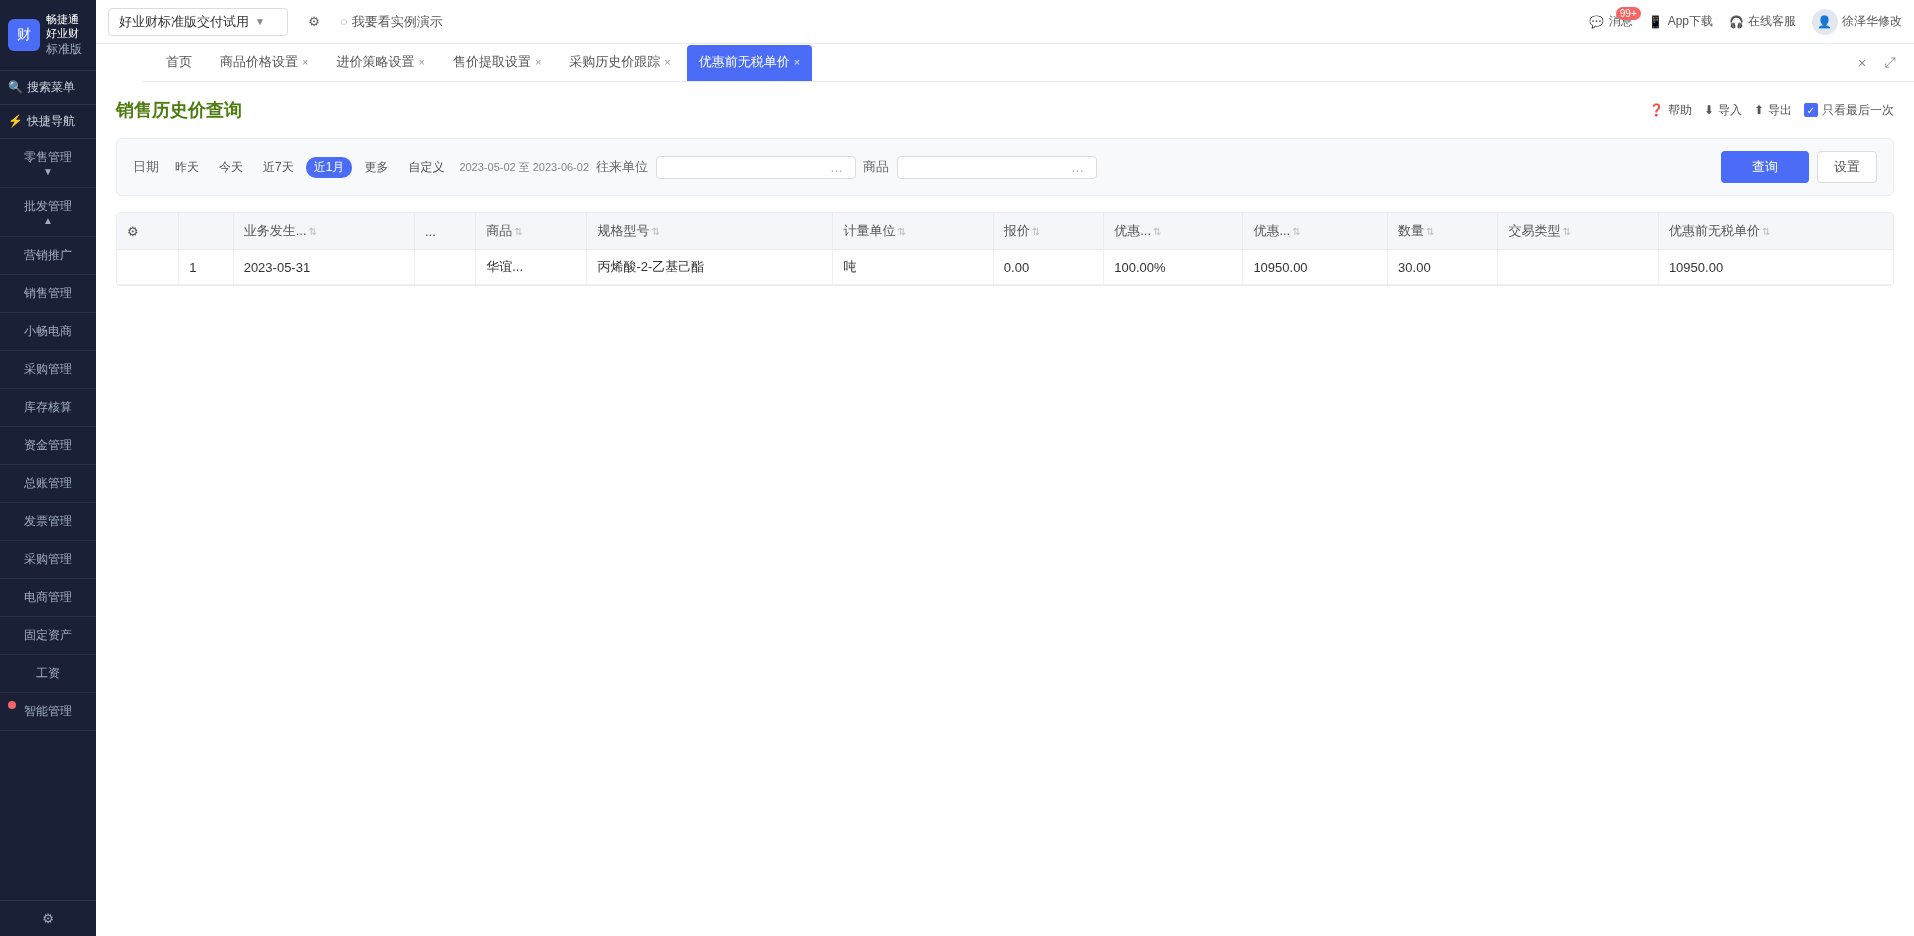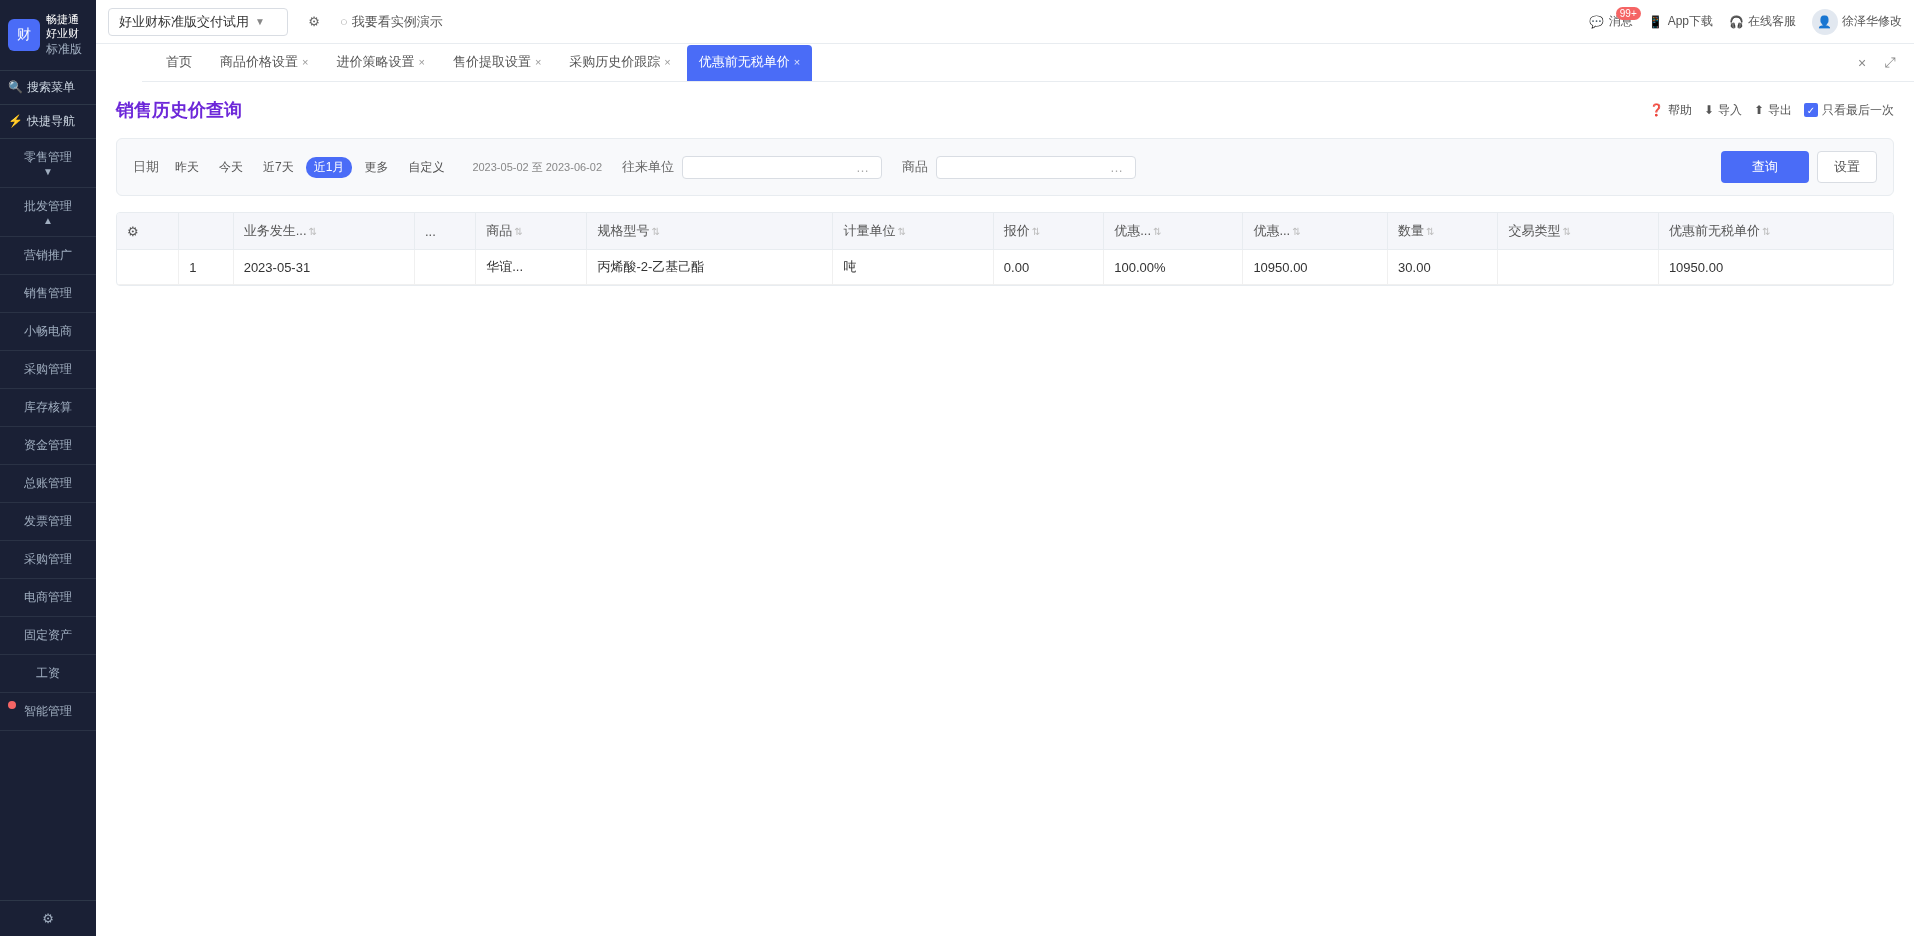--- a/index.html
+++ b/index.html
@@ -176,21 +176,21 @@
     .content {
       flex: 1;
       padding: 16px 20px;
       overflow: auto;
       position: relative;
     }
     .page-header {
       display: flex; align-items: center; justify-content: space-between;
       margin-bottom: 16px;
     }
-    .page-title { font-size: 18px; font-weight: bold; color: #6d28d9; }
+    .page-title { font-size: 18px; font-weight: bold; color: #4d7c0f; }
     .page-actions { display: flex; align-items: center; gap: 12px; }
     .page-action-btn {
       display: flex; align-items: center; gap: 4px;
       font-size: 12px; color: #555; cursor: pointer;
     }
     .page-action-checkbox {
       display: flex; align-items: center; gap: 4px;
       font-size: 12px; color: #555;
     }
     .checkbox-checked {
@@ -203,21 +203,21 @@
 
     
     .search-bar {
       background: #f8f9fb;
       border: 1px solid #e8ecf0;
       border-radius: 6px;
       padding: 12px 16px;
       margin-bottom: 16px;
     }
     .search-row {
-      display: flex; align-items: center; gap: 20px;
+      display: flex; align-items: center; gap: 7px;
     }
     .search-field {
       display: flex; align-items: center; gap: 8px;
       font-size: 13px; color: #444;
     }
     .search-field-label { color: #666; white-space: nowrap; }
     .date-options {
       display: flex; align-items: center; gap: 4px;
     }
     .date-btn {

